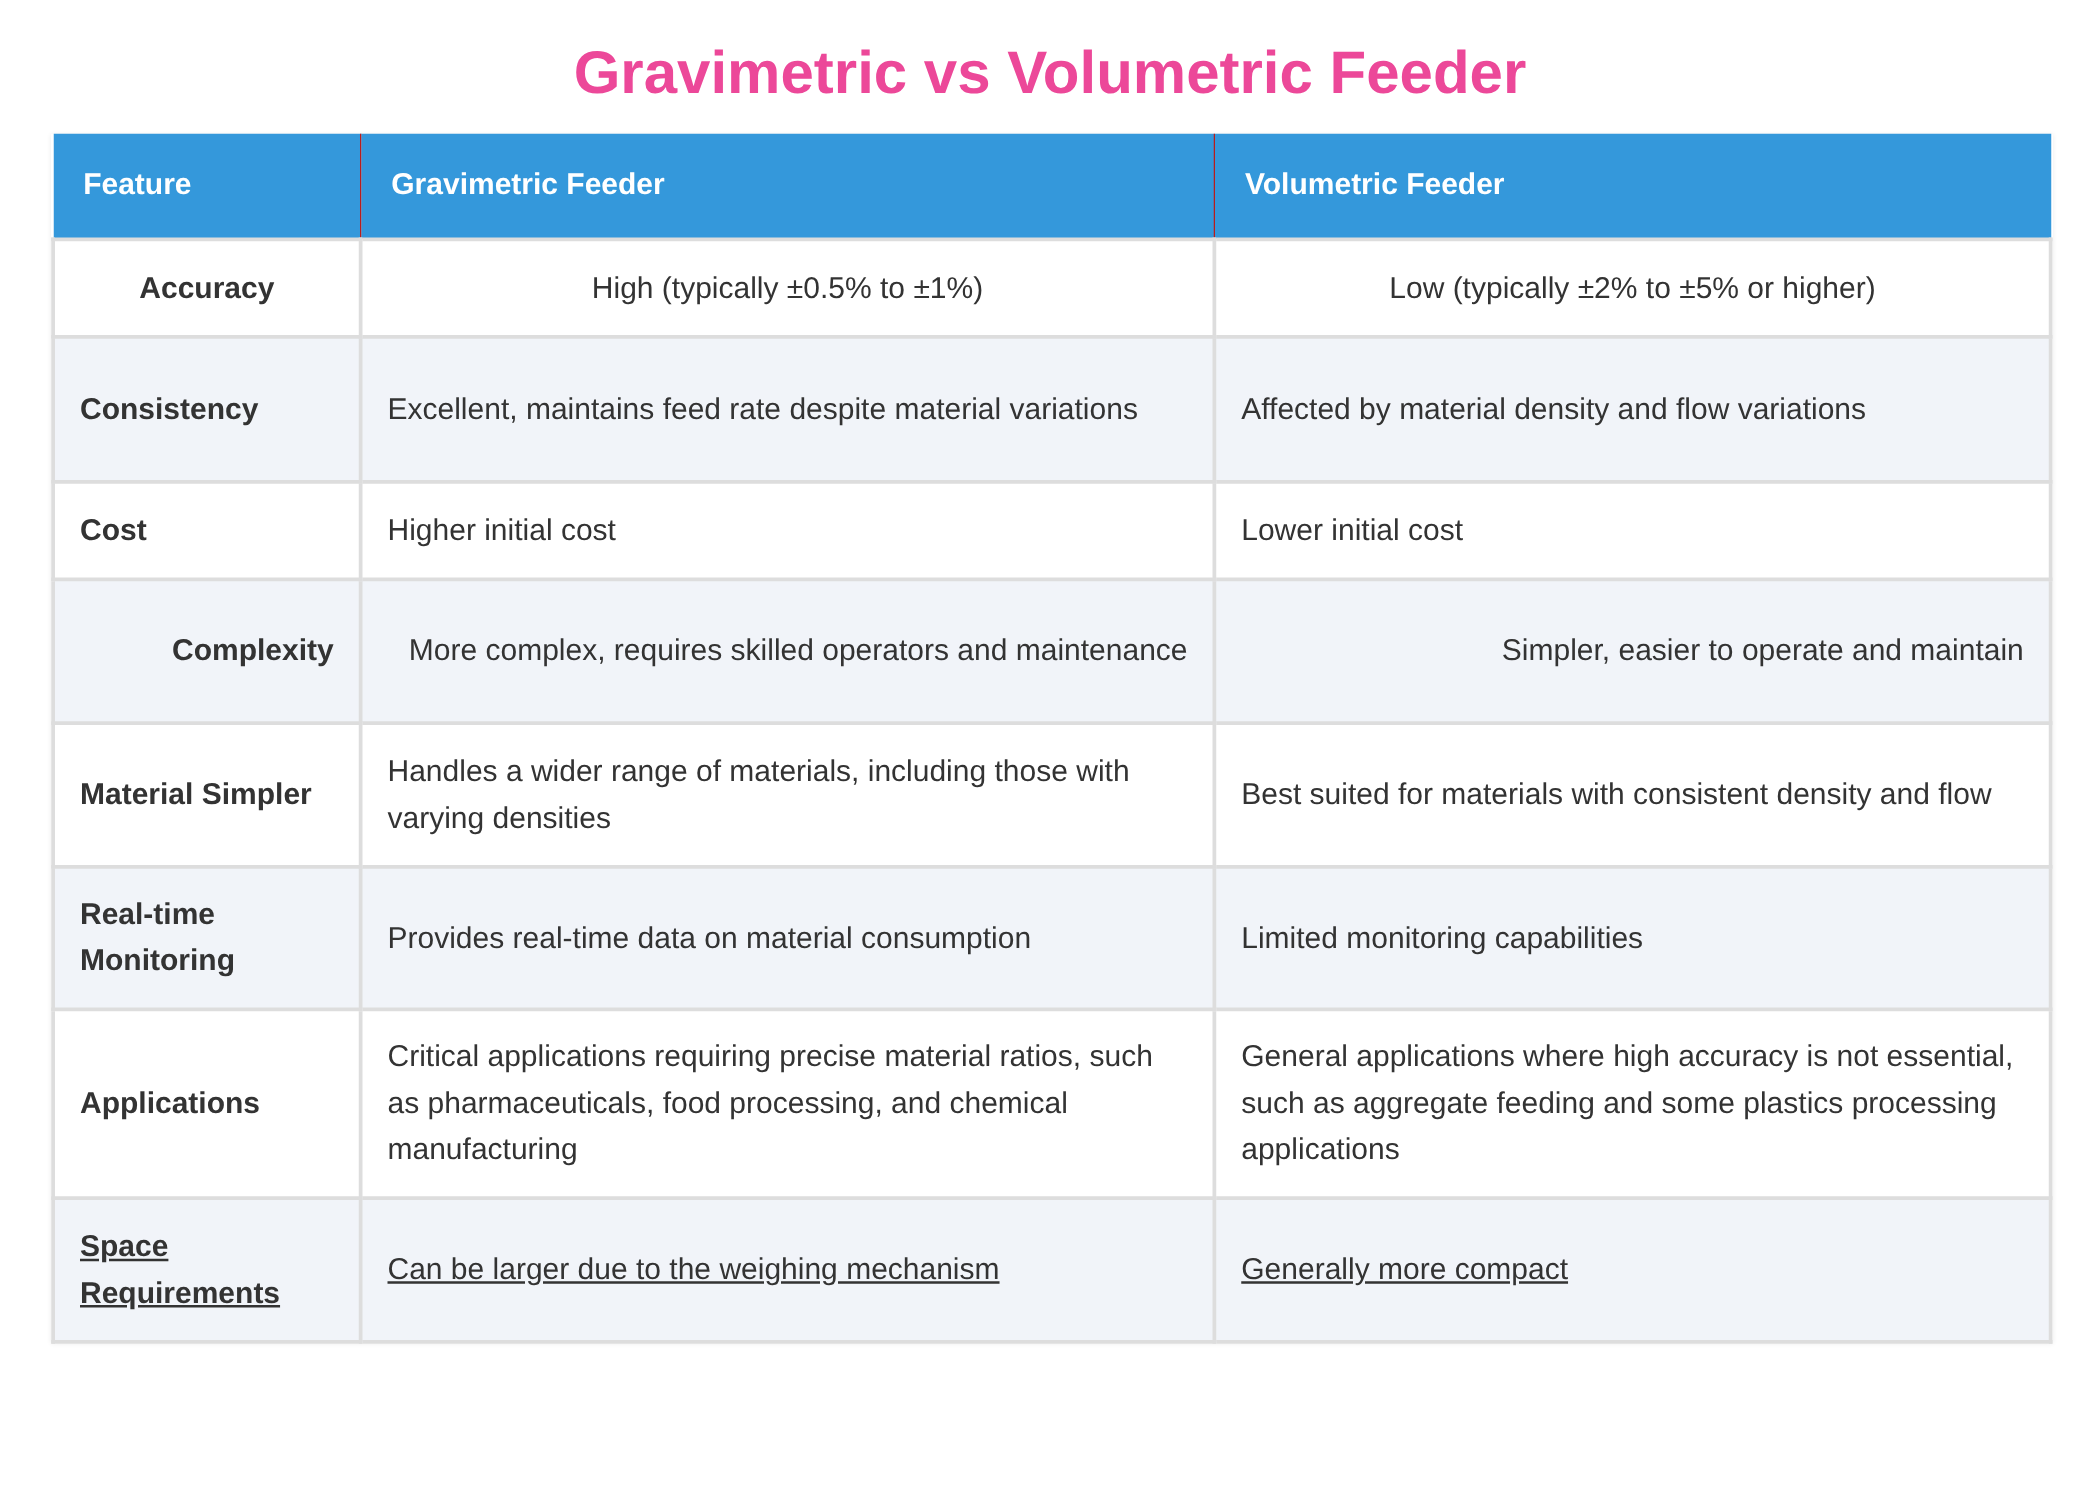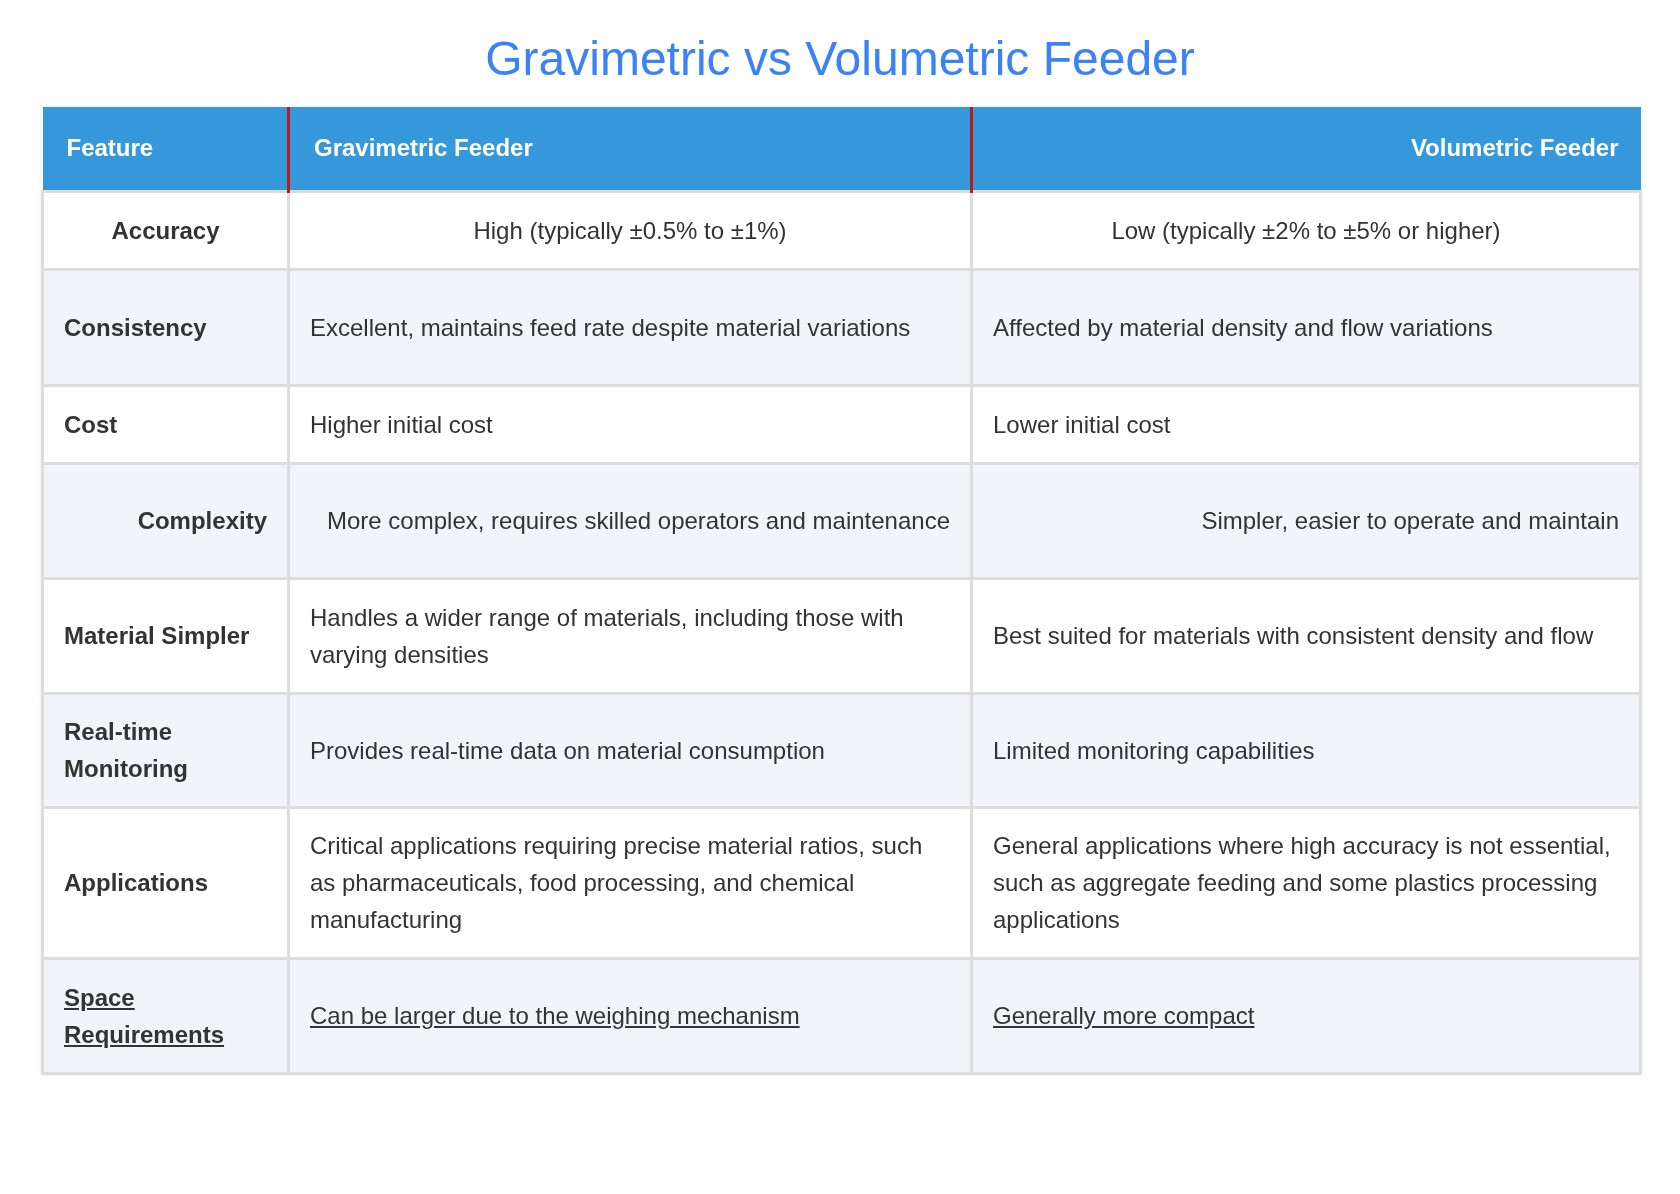--- a/index.html
+++ b/index.html
@@ -15,22 +15,22 @@
       color: #333333;
       overflow: hidden;
     }
     .page-title {
       position: absolute;
       left: 0;
       top: 30px;
       width: 1680px;
       text-align: center;
       font-size: 48px;
-      font-weight: normal;
-      color: #3b82f6;
+      font-weight: bold;
+      color: #ec4899;
       line-height: 58px;
       margin: 0;
     }
     table.compare {
       position: absolute;
       left: 41px;
       top: 107px;
       width: 1598px;
       border-collapse: collapse;
       table-layout: fixed;
@@ -40,25 +40,25 @@
     table.compare col.c2 { width: 683px; }
     table.compare col.c3 { width: 669px; }
     thead th {
       background: #3498db;
       color: #ffffff;
       font-weight: bold;
       font-size: 24px;
       text-align: left;
       height: 84px;
       padding: 0 22px 0 24px;
-      border-right: 3px solid #b91c1c;
+      border-right: 1px solid #b91c1c;
       border-bottom: 2px solid #d6eaf8;
       box-sizing: border-box;
     }
-    thead th:last-child { border-right: none; text-align: right; }
+    thead th:last-child { border-right: none; }
     tbody td {
       font-size: 24px;
       line-height: 37px;
       padding: 0 20px;
       vertical-align: middle;
       border: 3px solid #dddddd;
       box-sizing: border-box;
     }
     tbody td.feature {
       font-weight: bold;

